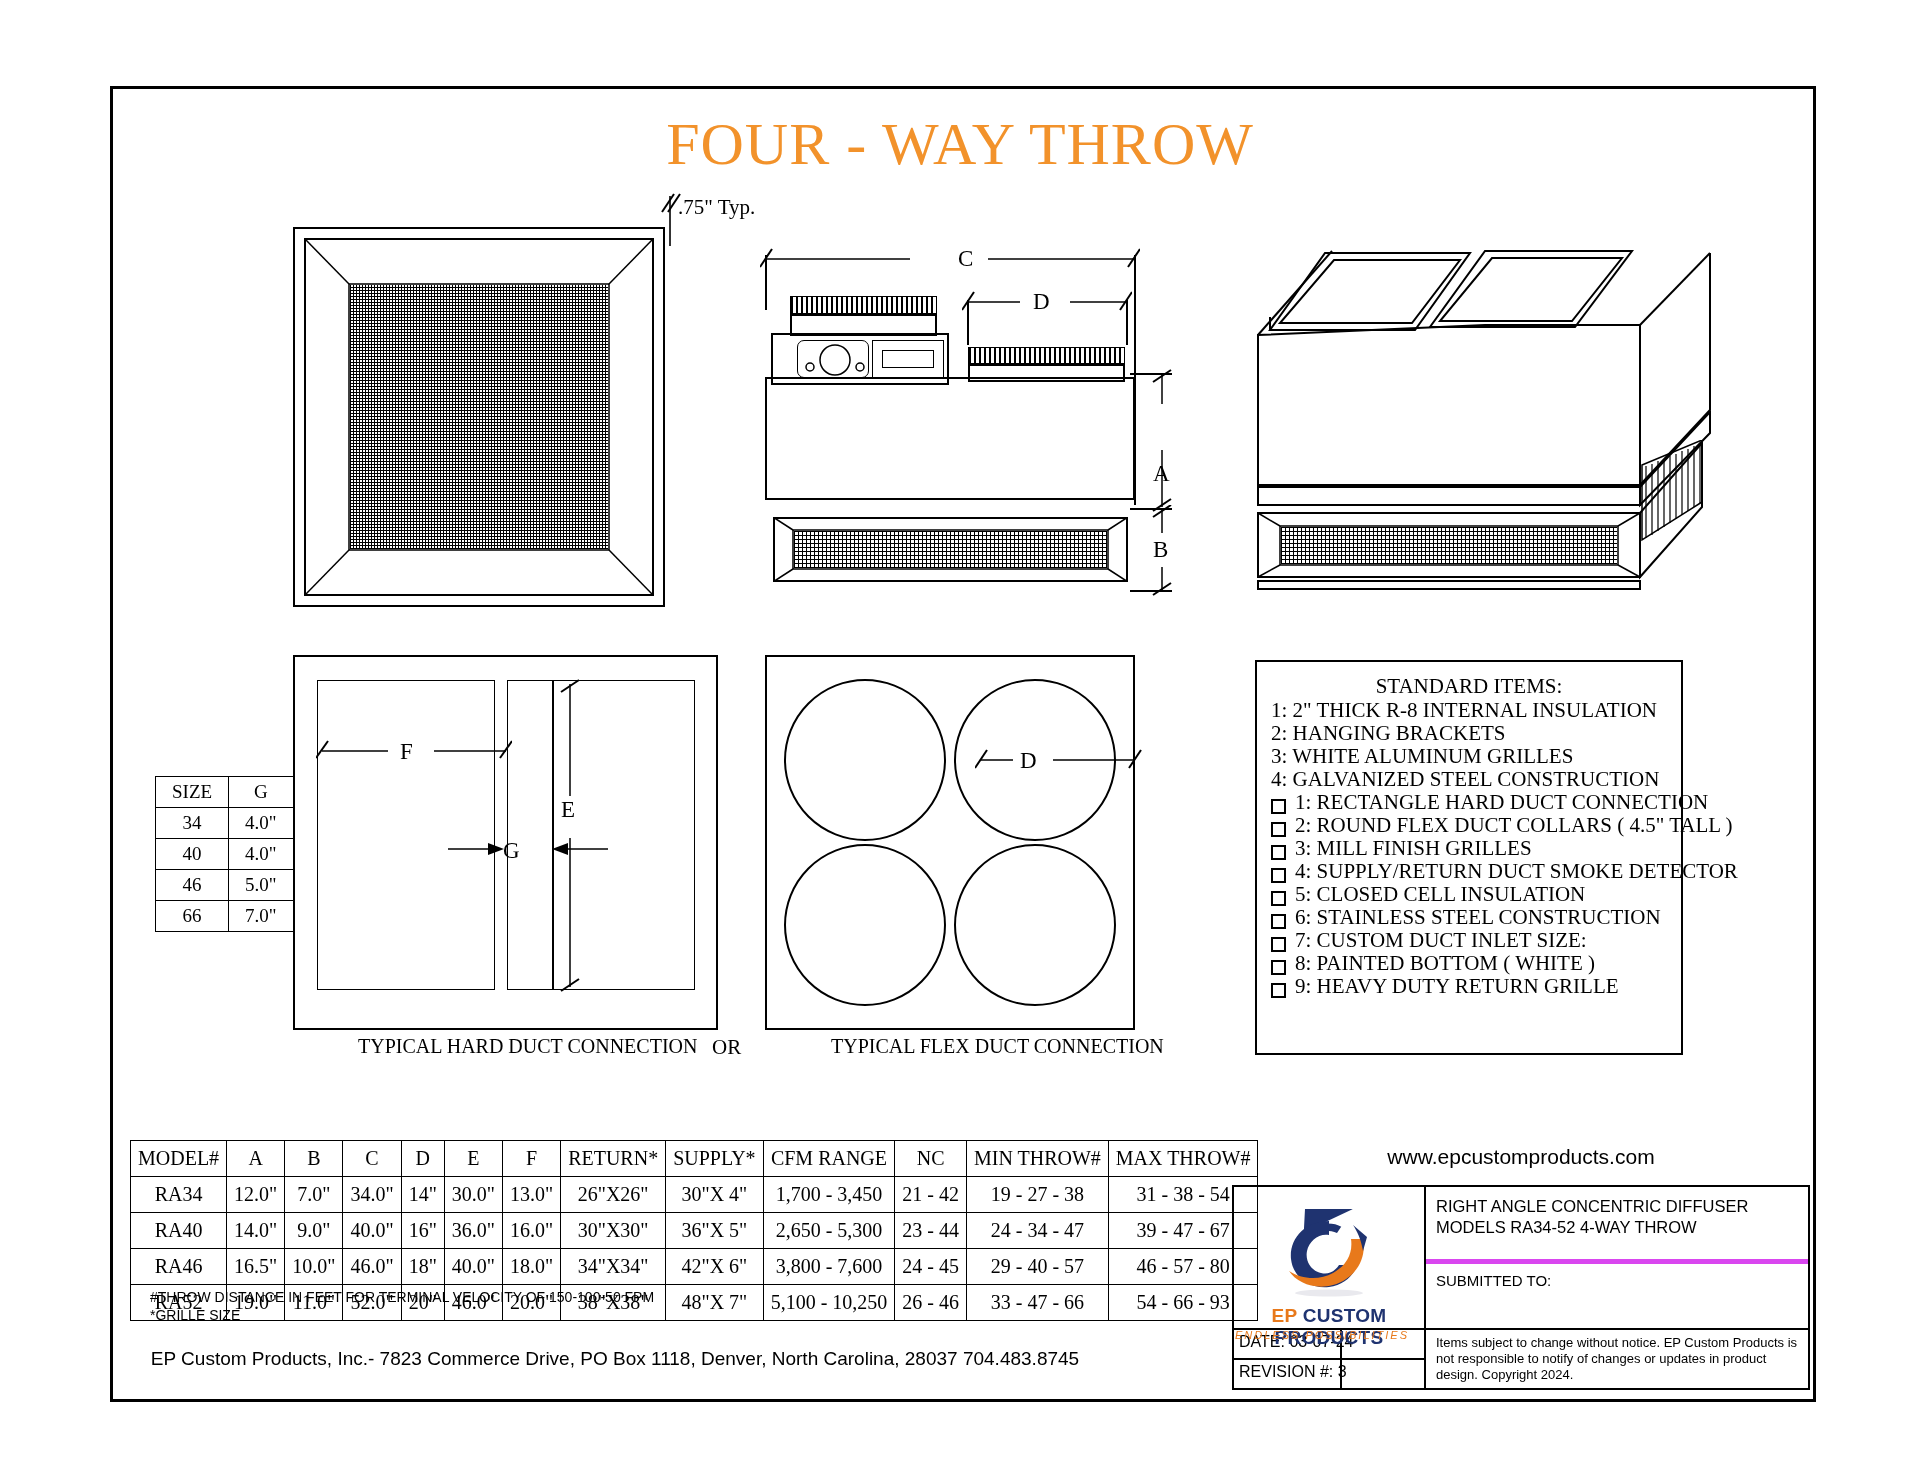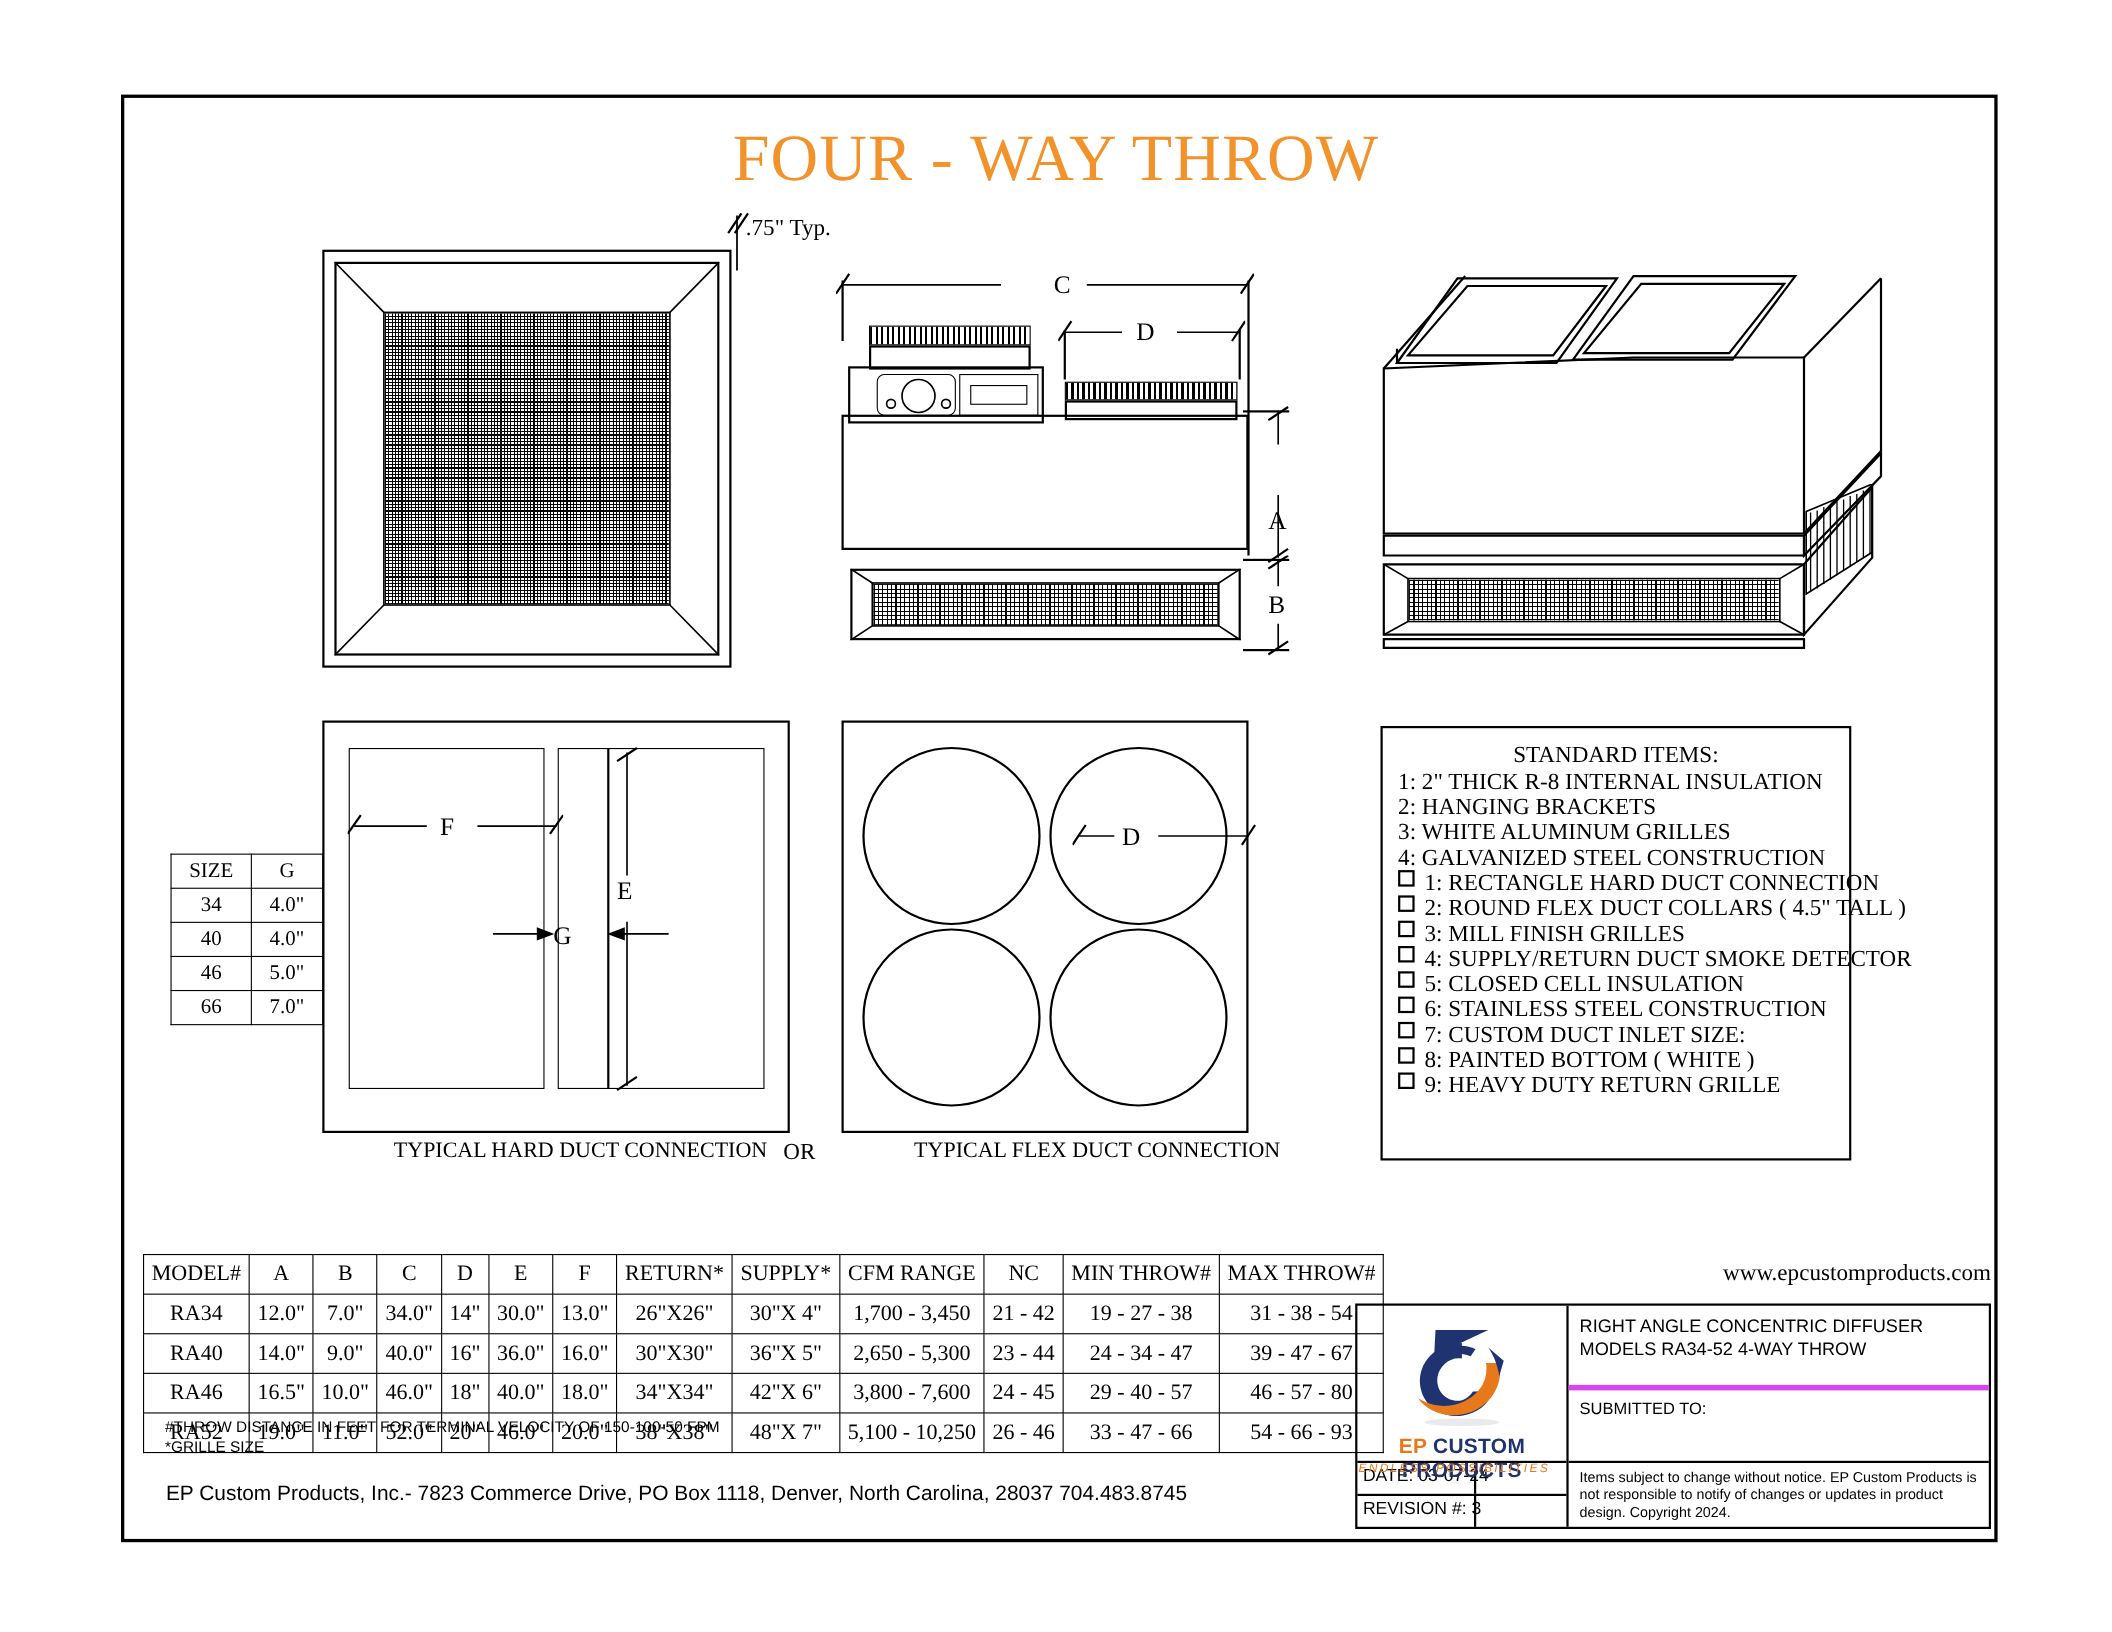--- a/index.html
+++ b/index.html
@@ -44,37 +44,37 @@
   #sizetbl td,#sizetbl th{font-size:19px;padding:4px 16px;}
 
   #maintbl{left:130px;top:1140px;}
   #maintbl td,#maintbl th{padding:6px 7px;font-size:20px;}
 
   
   #panel{position:absolute;left:1255px;top:660px;width:428px;height:395px;border:2px solid #000;box-sizing:border-box;}
   #panel .hdr{text-align:center;font-size:21px;margin:0;}
   #panel ul{list-style:none;margin:0;padding:0;}
   #panel li{font-size:21px;line-height:23px;white-space:nowrap;}
-  .optrow{display:flex;align-items:flex-start;gap:9px;}
+  .optrow{display:flex;align-items:flex-end;gap:9px;}
   .cbx{width:15px;height:15px;border:2px solid #000;box-sizing:border-box;flex:none;}
 
   
   #tb{position:absolute;left:1232px;top:1185px;width:578px;height:205px;border:2px solid #000;box-sizing:border-box;display:flex;}
   #tb-left{width:192px;border-right:2px solid #000;box-sizing:border-box;display:flex;flex-direction:column;}
   #tb-right{flex:1;display:flex;flex-direction:column;}
   #logobox{flex:1;position:relative;}
   .tbcell{border-top:2px solid #000;box-sizing:border-box;display:flex;}
   .tbcell .k{width:108px;border-right:2px solid #000;box-sizing:border-box;
              font-family:"Liberation Sans",sans-serif;font-size:16px;padding:3px 5px;white-space:nowrap;}
   .tbcell .v{flex:1;}
   #tb-r1{height:82px;font-family:"Liberation Sans",sans-serif;font-size:16.5px;line-height:21px;padding:9px 10px;box-sizing:border-box;}
   #tb-r2{height:78px;border-top:5px solid #d946ef;font-family:"Liberation Sans",sans-serif;font-size:15px;padding:8px 10px;box-sizing:border-box;}
   #tb-r3{flex:1;border-top:2px solid #000;font-family:"Liberation Sans",sans-serif;font-size:13px;line-height:16px;padding:5px 10px;box-sizing:border-box;}
-  #website{position:absolute;left:1232px;top:1145px;width:578px;text-align:right;
-           font-family:Liberation Serif, serif;font-size:21px;}
+  #website{position:absolute;left:1232px;top:1145px;width:578px;text-align:center;
+           font-family:Liberation Sans, sans-serif;font-size:21px;}
 
   
   #logo-mark{position:absolute;left:50%;top:16px;transform:translateX(-50%);width:108px;height:96px;}
   #logo-name{position:absolute;left:0;right:0;top:118px;text-align:center;
              font-family:"Liberation Sans",sans-serif;font-weight:bold;font-size:19px;color:#1F3370;letter-spacing:0.3px;}
   #logo-name .ep{color:#E8791B;}
   #logo-tag{position:absolute;left:0;right:14px;top:142px;text-align:center;
             font-family:"Liberation Sans",sans-serif;font-style:italic;font-size:11px;
             color:#E8791B;letter-spacing:2px;}
 

